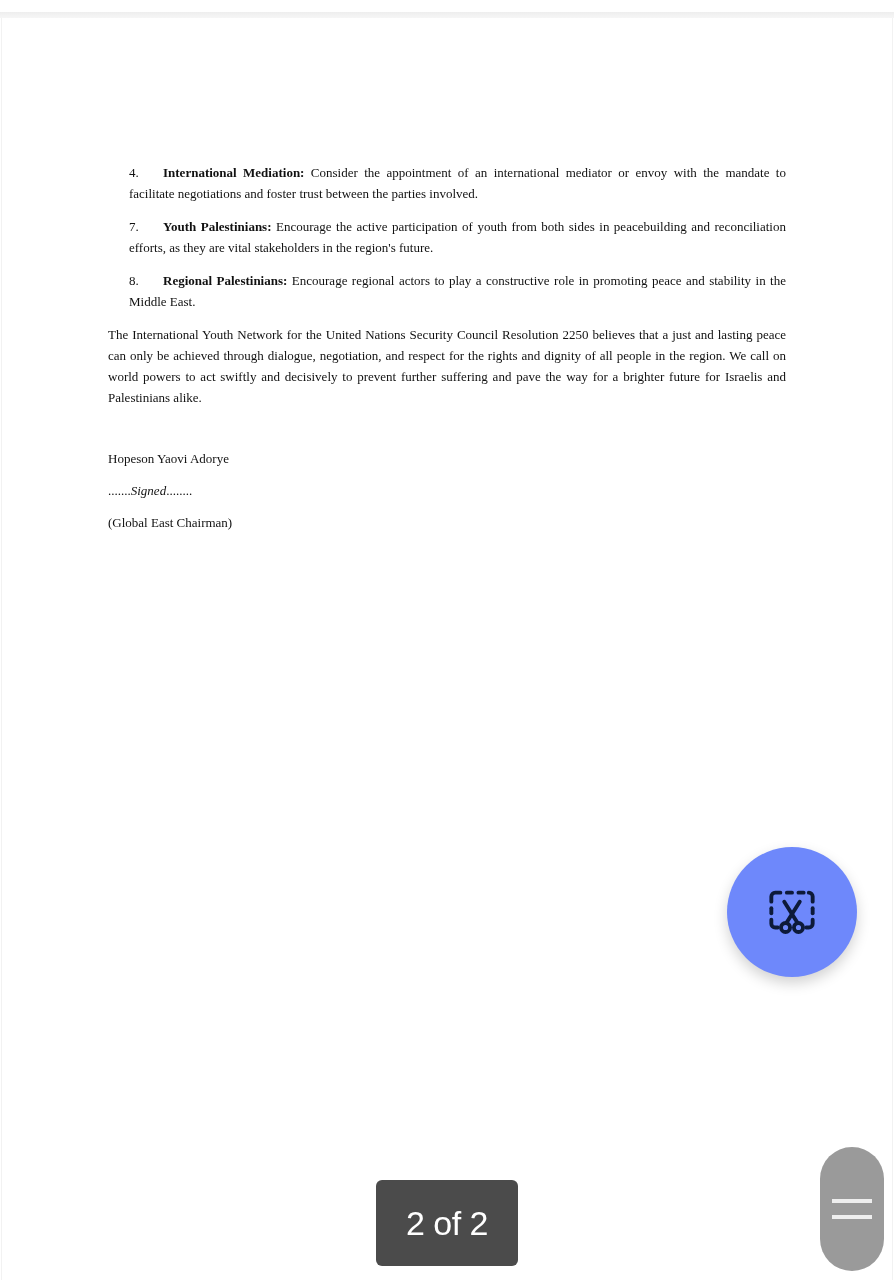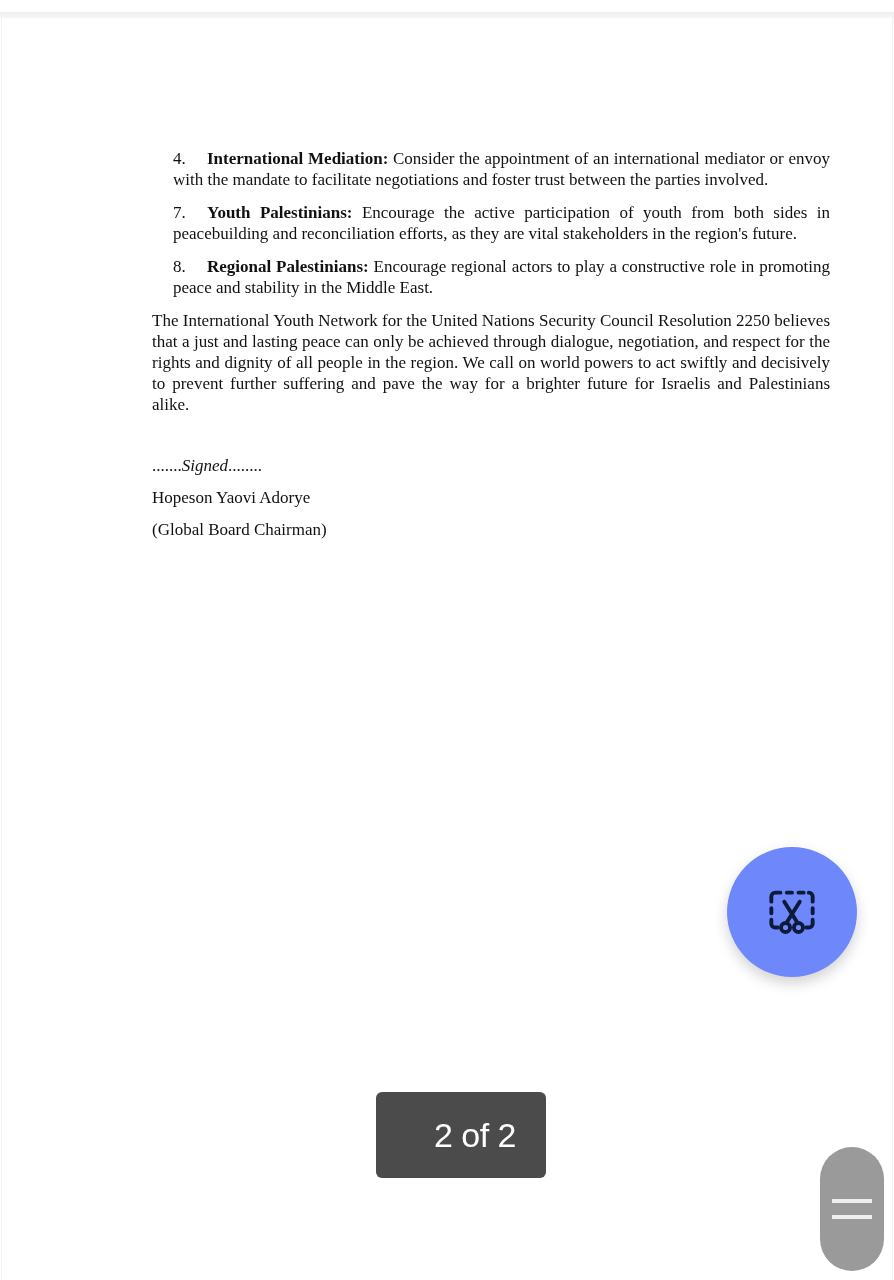--- a/index.html
+++ b/index.html
@@ -33,27 +33,26 @@
     left: 1px; top: 18px;
     width: 892px; height: 1262px;
     background: #ffffff;
     border-left: 1px solid #f2f2f2;
     border-right: 1px solid #f2f2f2;
     box-sizing: border-box;
   }
   .doc {
     position: absolute;
     left: 108px;
-    top: 148px;
+    top: 162px;
     width: 678px;
     font-family: "Liberation Serif", serif;
-    font-size: 17px;
+    font-size: 13px;
     line-height: 21px;
     color: #111111;
-    margin-left: 44px;
   }
   .list-item {
     margin: 0 0 12px 21px;
     text-align: justify;
   }
   .list-item .num {
     display: inline-block;
     width: 34px;
   }
   .list-item b { font-weight: bold; }
@@ -83,34 +82,33 @@
     display: flex;
     align-items: center;
     justify-content: center;
     cursor: pointer;
   }
   .fab svg { width: 62px; height: 62px; }
 
   .page-indicator {
     position: absolute;
     left: 376px;
-    top: 1092px;
+    top: 1180px;
     width: 142px;
     height: 86px;
     background: #4b4b4b;
     border-radius: 6px;
     color: #ffffff;
     font-family: "Liberation Sans", sans-serif;
     font-size: 34px;
     font-weight: normal;
     display: flex;
     align-items: center;
     justify-content: center;
     letter-spacing: -0.5px;
-    padding-left: 28px;
   }
 
   .scroll-handle {
     position: absolute;
     left: 820px;
     top: 1147px;
     width: 64px;
     height: 124px;
     background: #9a9a9a;
     border-radius: 32px;
@@ -151,23 +149,23 @@
     <div class="list-item">
       <span class="num">7.</span><b>Youth Palestinians:</b><span> Encourage the active participation of youth from both sides in peacebuilding and reconciliation efforts, as they are vital stakeholders in the region's future.</span>
     </div>
     <div class="list-item">
       <span class="num">8.</span><b>Regional Palestinians:</b><span> Encourage regional actors to play a constructive role in promoting peace and stability in the Middle East.</span>
     </div>
 
     <p class="para">The International Youth Network for the United Nations Security Council Resolution 2250 believes that a just and lasting peace can only be achieved through dialogue, negotiation, and respect for the rights and dignity of all people in the region. We call on world powers to act swiftly and decisively to prevent further suffering and pave the way for a brighter future for Israelis and Palestinians alike.</p>
 
     <div class="sig-block">
+      <p class="sig-line">Hopeson Yaovi Adorye</p>
       <p class="sig-line"><span class="sig-dots">.......</span><span class="sig-signed">Signed</span><span class="sig-dots">........</span></p>
-      <p class="sig-line">Hopeson Yaovi Adorye</p>
-      <p class="sig-line">(Global Board Chairman)</p>
+      <p class="sig-line">(Global East Chairman)</p>
     </div>
   </div>
 
   <div class="fab">
     <svg viewBox="0 0 48 48" fill="none" stroke="#0d1a3a" stroke-width="3" stroke-linecap="round" stroke-linejoin="round">
       <path d="M8 16 V12 a3 3 0 0 1 3 -3 H15"></path>
       <path d="M20 9 H24"></path>
       <path d="M29 9 H33"></path>
       <path d="M37 9 a3 3 0 0 1 3 3 V16"></path>
       <path d="M40 21 V25"></path>

